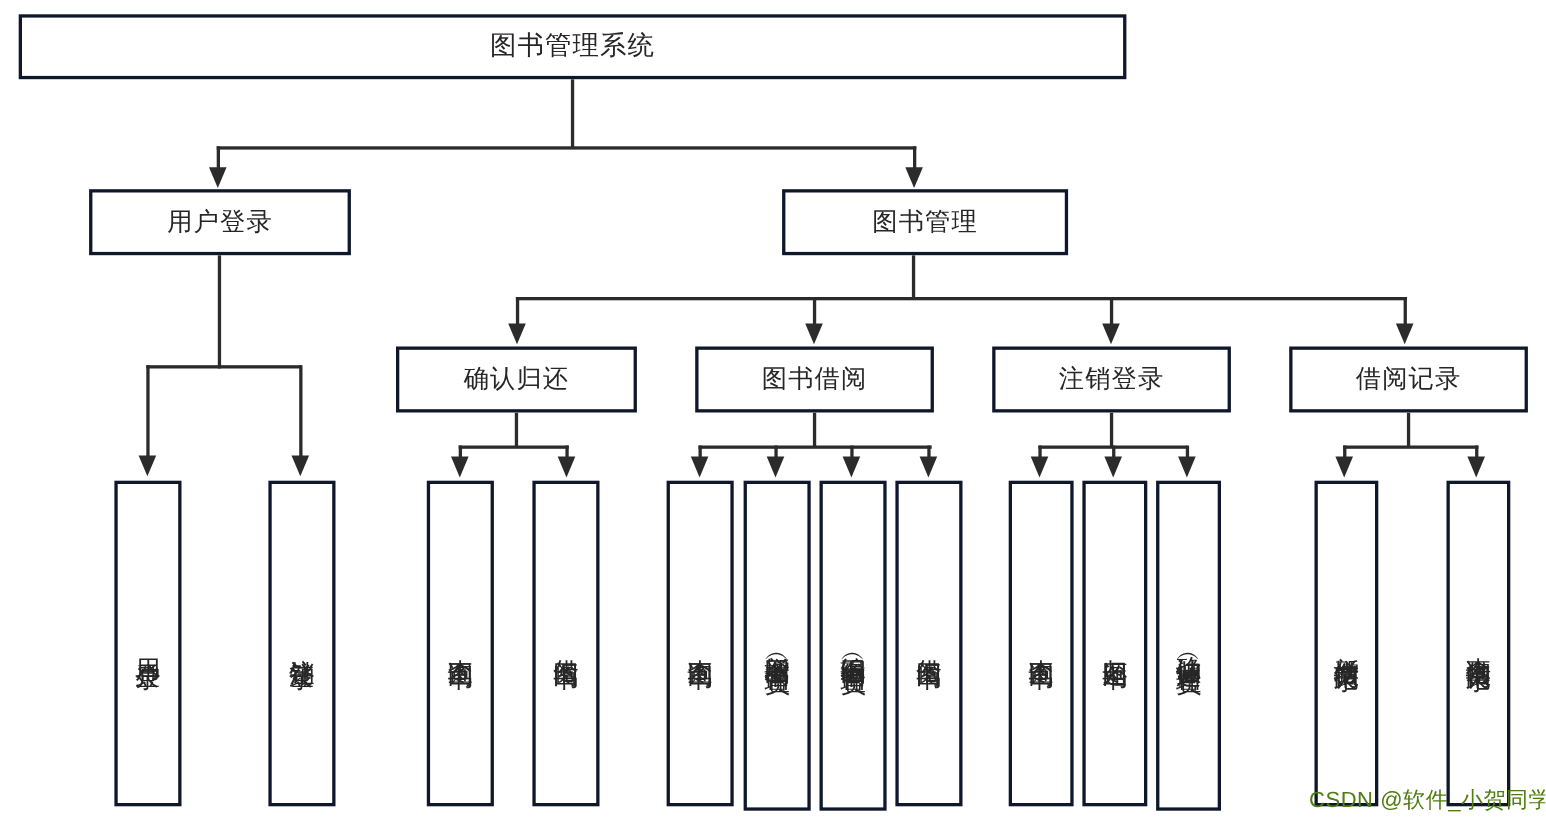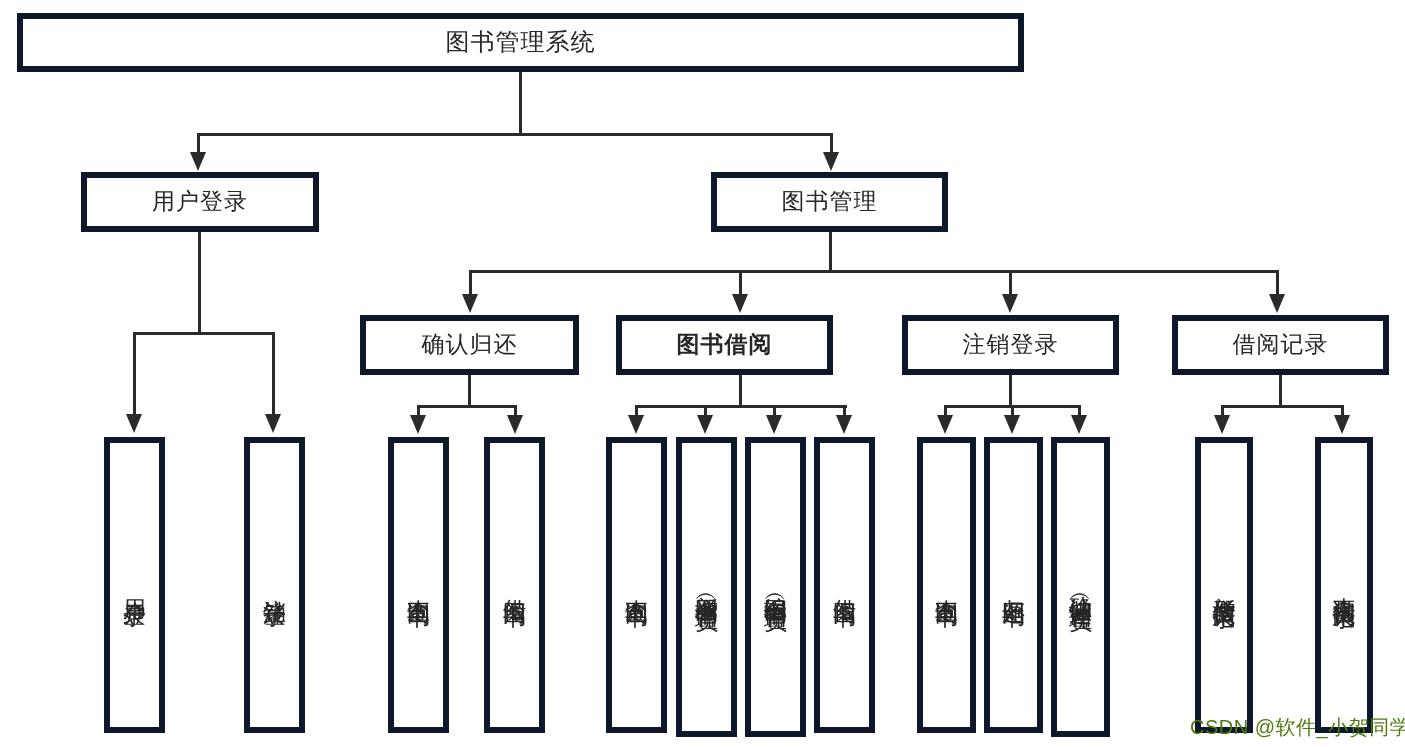--- a/index.html
+++ b/index.html
@@ -13,21 +13,21 @@
   #canvas {
     position: relative;
     width: 1405px;
     height: 747px;
     background: #ffffff;
     overflow: hidden;
   }
   .node {
     position: absolute;
     box-sizing: border-box;
-    border: 6px solid #0f172a;
+    border: 3px solid #0f172a;
     background: #ffffff;
     display: flex;
     align-items: center;
     justify-content: center;
     color: #262626;
     line-height: 1.18;
     text-align: center;
   }
   .node.horiz {
     font-size: 23px;
@@ -130,25 +130,25 @@
   <div class="edge h" style="left:1221px; top:405px; width:123px;"></div>
   <div class="edge v" style="left:1221px; top:405px; height:12px;"></div>
   <div class="arrow" style="left:1214px; top:415px;"></div>
   <div class="edge v" style="left:1341px; top:405px; height:12px;"></div>
   <div class="arrow" style="left:1334px; top:415px;"></div>
 
   <div class="node horiz root" style="left:17px; top:13px; width:1007px; height:59px;">图书管理系统</div>
 
   <div class="node horiz" style="left:81px; top:172px; width:238px; height:60px;">用户登录</div>
 
-  <div class="node horiz" style="left:711px; top:172px; width:237px; height:60px;">图书管理</div>
+  <div class="node horiz" style="left:711px; top:172px; width:260px; height:60px;">图书管理</div>
 
   <div class="node horiz" style="left:360px; top:315px; width:219px; height:60px;">确认归还</div>
 
-  <div class="node horiz" style="left:616px; top:315px; width:217px; height:60px;font-weight:bold;">图书借阅</div>
+  <div class="node horiz" style="left:632px; top:315px; width:217px; height:60px;">图书借阅</div>
 
   <div class="node horiz" style="left:902px; top:315px; width:217px; height:60px;">注销登录</div>
 
   <div class="node horiz" style="left:1172px; top:315px; width:217px; height:60px;">借阅记录</div>
 
   <div class="node vert" style="left:104px; top:437px; width:61px; height:296px;">用户登录</div>
 
   <div class="node vert" style="left:244px; top:437px; width:61px; height:296px;">注销登录</div>
 
   <div class="node vert" style="left:388px; top:437px; width:61px; height:296px;">查询图书</div>

